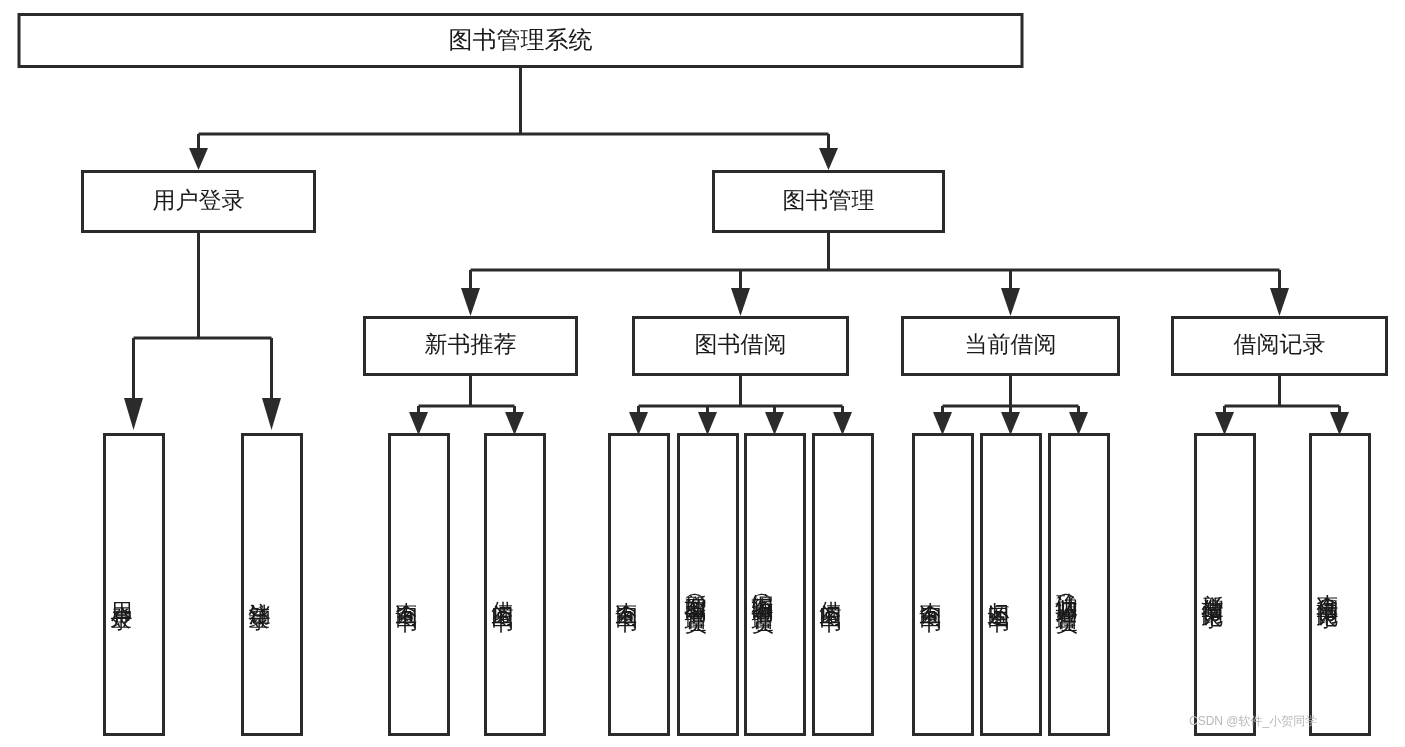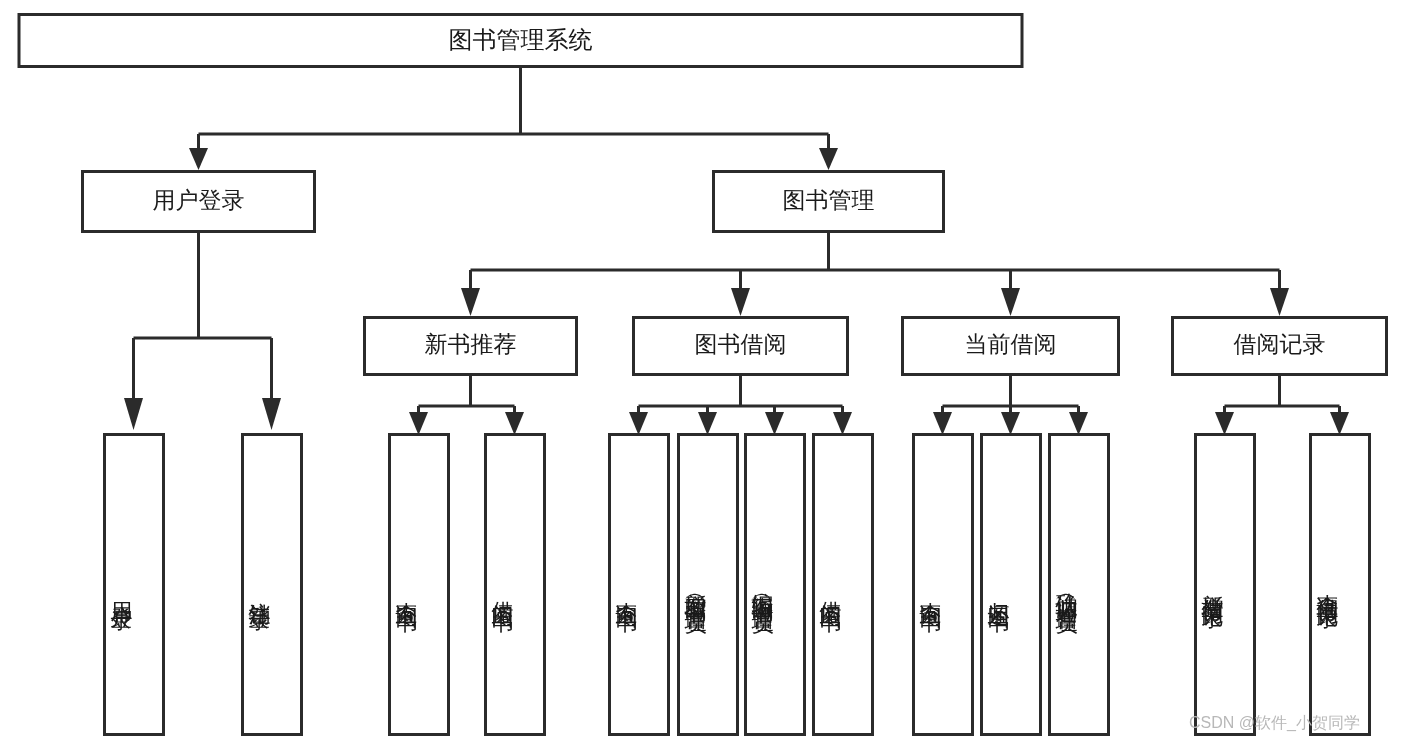--- a/index.html
+++ b/index.html
@@ -75,21 +75,21 @@
     white-space: nowrap;
     text-align: center;
     pointer-events: none;
     user-select: none;
   }
   .watermark {
     position: absolute;
     left: 1189px;
     top: 713px;
     font-family: "Liberation Sans", "DejaVu Sans", sans-serif;
-    font-size: 16px;
+    font-size: 12px;
     color: #b8b8b8;
     white-space: nowrap;
     user-select: none;
   }
 </style>
 </head>
 <body>
 
 <div id="diagram-root">
 

